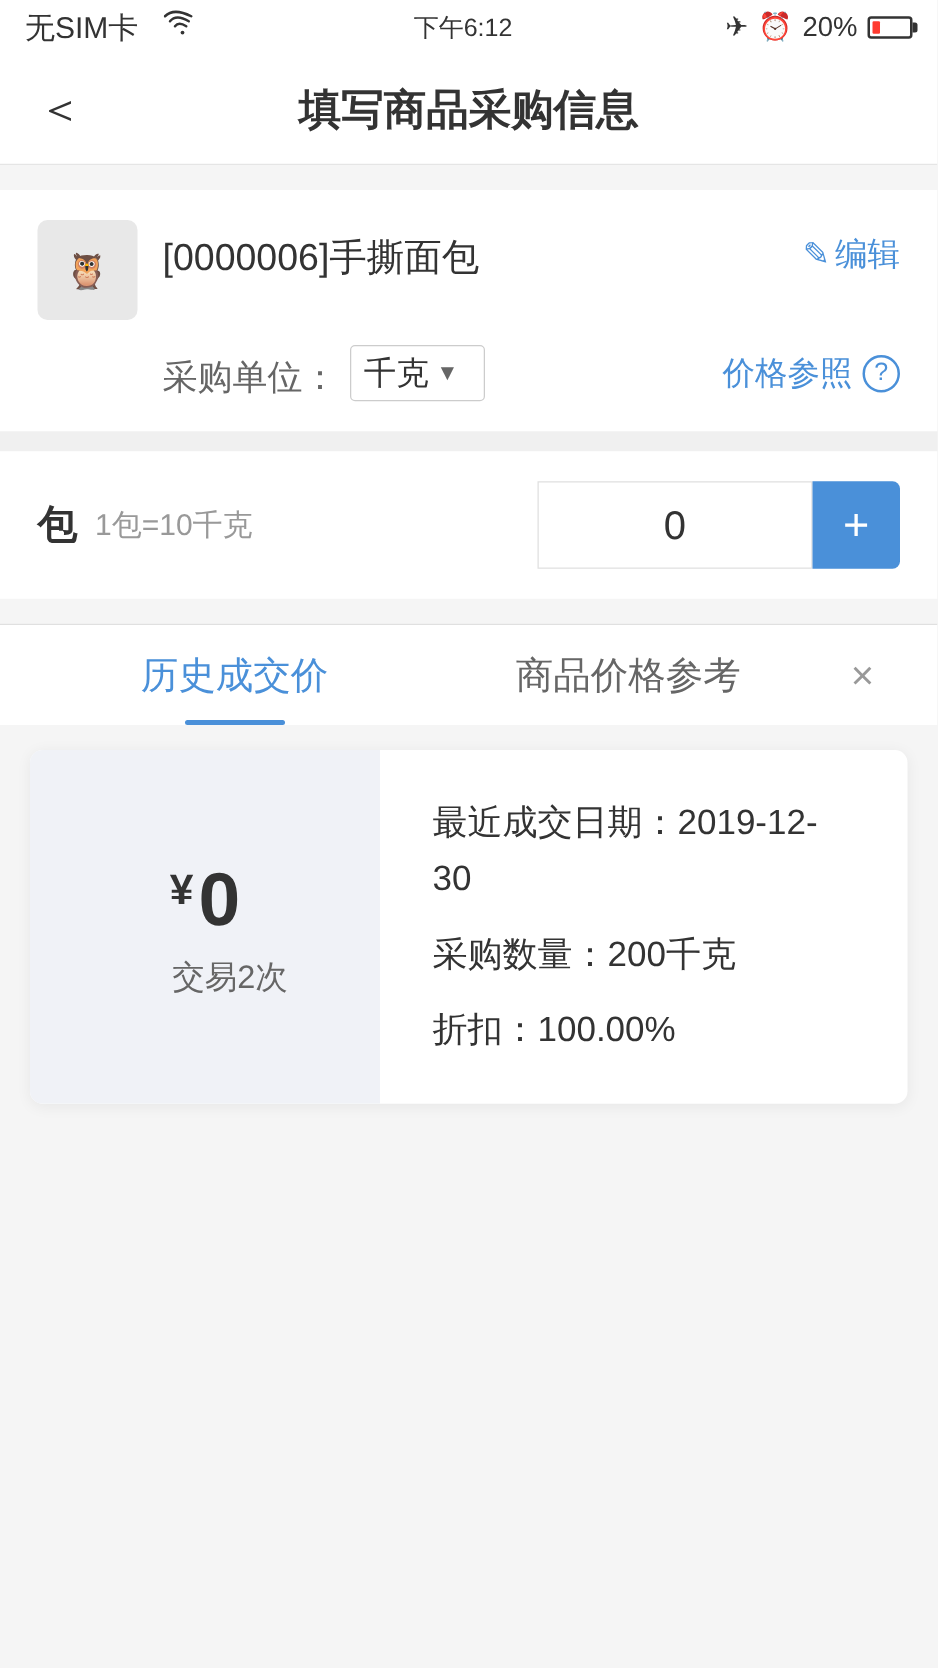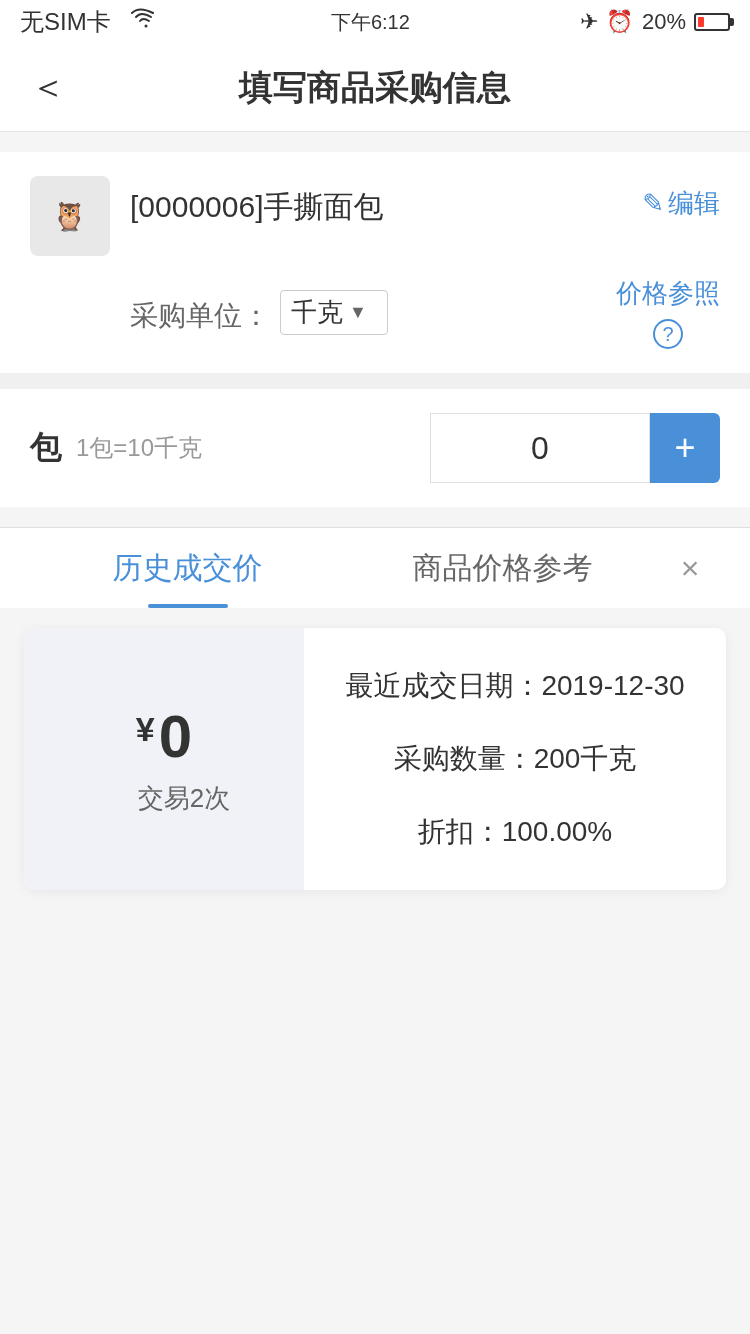--- a/index.html
+++ b/index.html
@@ -175,21 +175,20 @@
       font-size: 18px;
       color: #666;
     }
     .price-ref-btn {
       color: #4a90d9;
       font-size: 26px;
       display: flex;
       align-items: center;
       gap: 8px;
       cursor: pointer;
-      flex-direction: column;
     }
     .price-ref-icon {
       width: 30px;
       height: 30px;
       border: 2px solid #4a90d9;
       border-radius: 50%;
       display: inline-flex;
       align-items: center;
       justify-content: center;
       font-size: 20px;
@@ -342,25 +341,24 @@
       font-size: 60px;
     }
     .price-subtitle {
       font-size: 26px;
       color: #666;
       margin-top: 10px;
       margin-left: 40px;
     }
     .price-right {
       flex: 1;
-      padding: 36px 30px;
+      padding: 36px 42px;
       display: flex;
       flex-direction: column;
-      gap: 28px;
-      text-align: center;
+      gap: 16px;
     }
     .price-detail-row {
       font-size: 28px;
       color: #333;
       line-height: 1.6;
     }
 
     
     .main-content {
       background: #f5f5f5;

